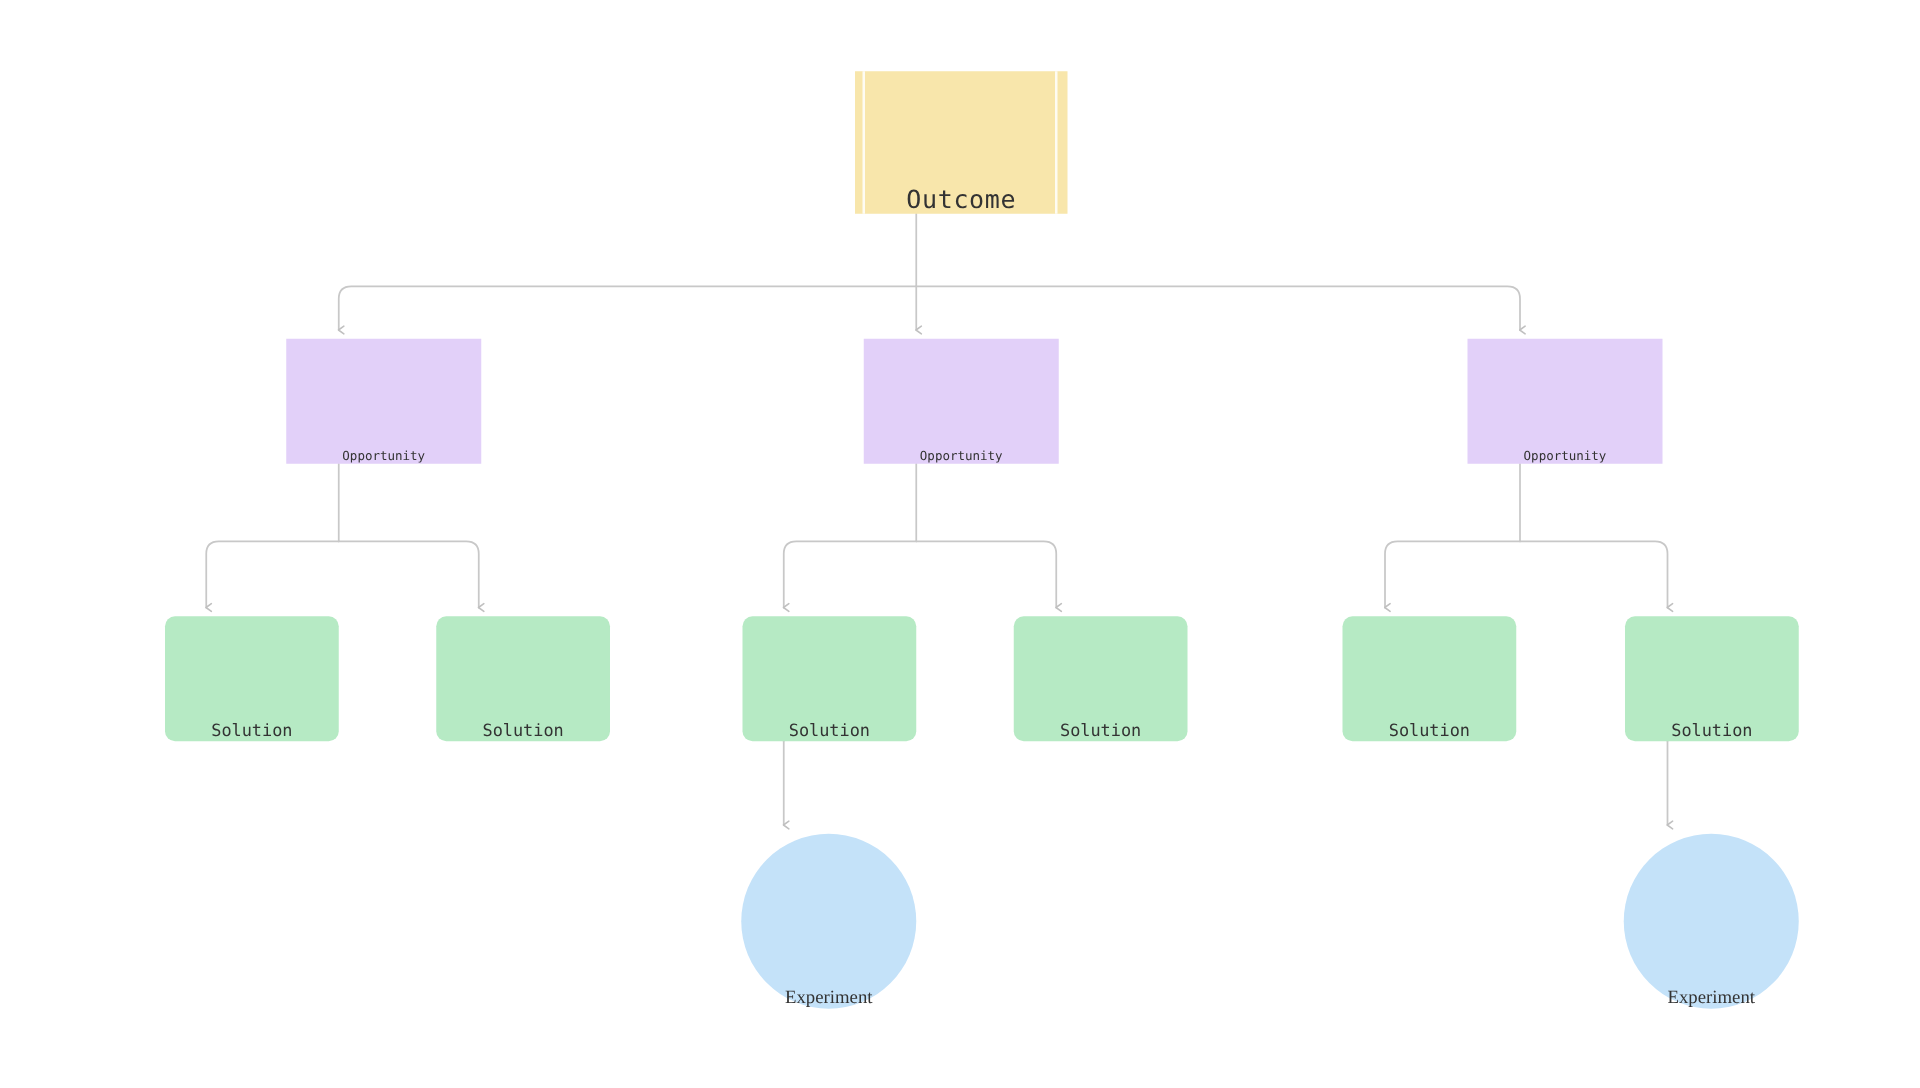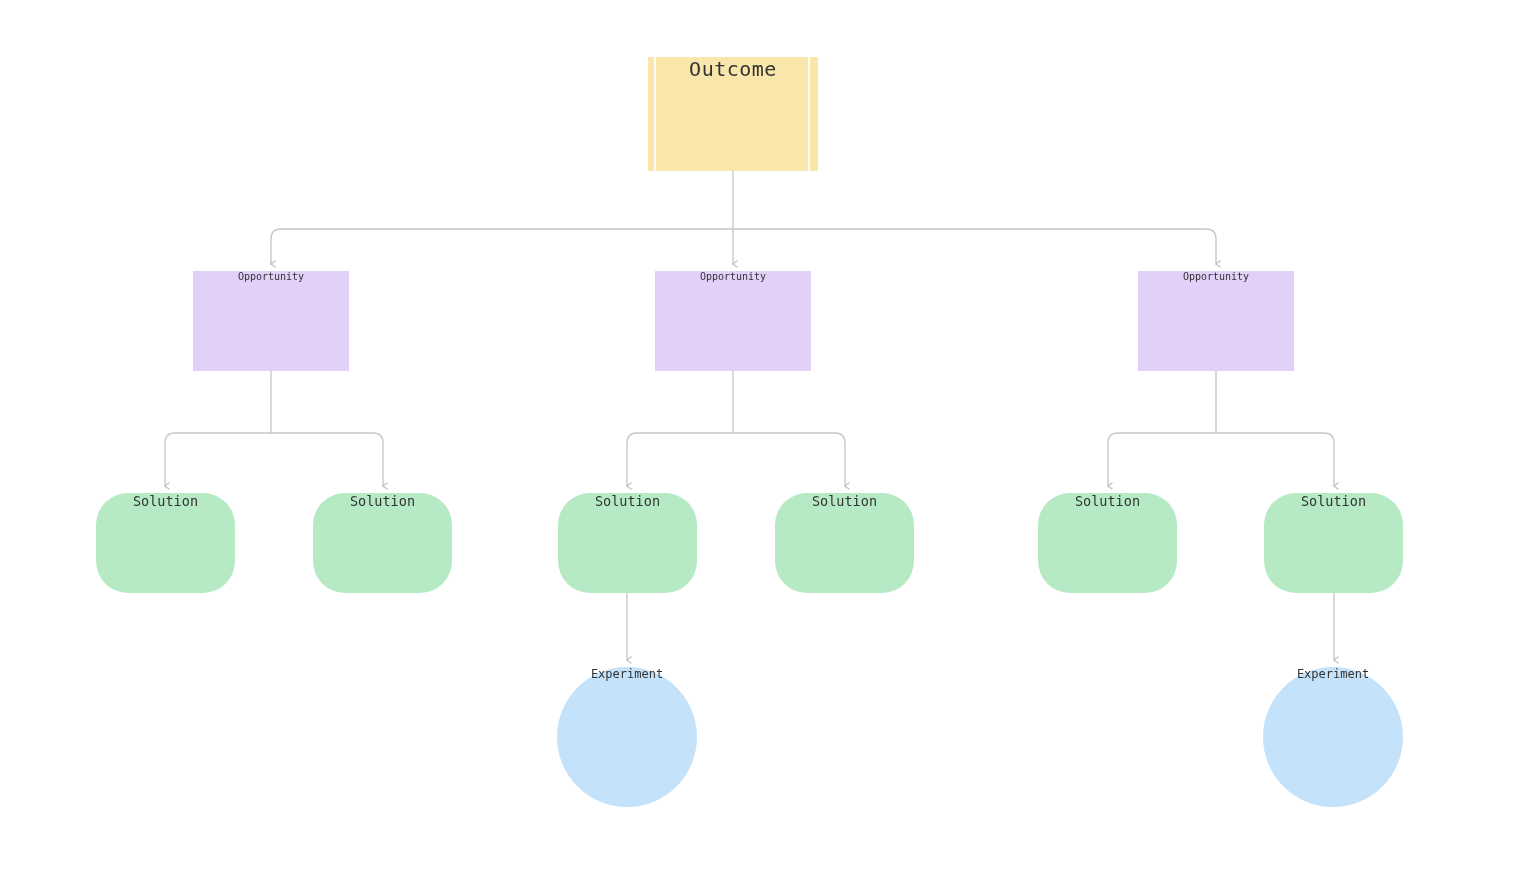--- a/index.html
+++ b/index.html
@@ -23,26 +23,27 @@
     position: absolute;
     left: 0;
     top: 0;
     width: 1536px;
     height: 870px;
     pointer-events: none;
   }
   .node {
     position: absolute;
     display: flex;
-    align-items: flex-start;
+    align-items: flex-end;
     justify-content: center;
     text-align: center;
     color: #333333;
     box-sizing: border-box;
     user-select: none;
+    margin-left: 36px;
   }
   .node-outcome {
     background: #f8e6ab;
     border-radius: 0;
     font-size: 20px;
     letter-spacing: 0.5px;
   }
   .node-outcome .inner-rule {
     position: absolute;
     top: 0;
@@ -53,27 +54,28 @@
   }
   .node-outcome .inner-rule.left  { left: 6px; }
   .node-outcome .inner-rule.right { right: 8px; }
   .node-opportunity {
     background: #e2d0f9;
     border-radius: 0;
     font-size: 10px;
   }
   .node-solution {
     background: #b6eac4;
-    border-radius: 32px;
+    border-radius: 8px;
     font-size: 13.5px;
   }
   .node-experiment {
     background: #c4e2f9;
     border-radius: 50%;
-    font-size: 12px;
+    font-size: 15px;
+    font-family: Liberation Serif, serif;
   }
   .node-label {
     position: relative;
     z-index: 2;
     white-space: nowrap;
   }
 </style>
 </head>
 <body>
 

